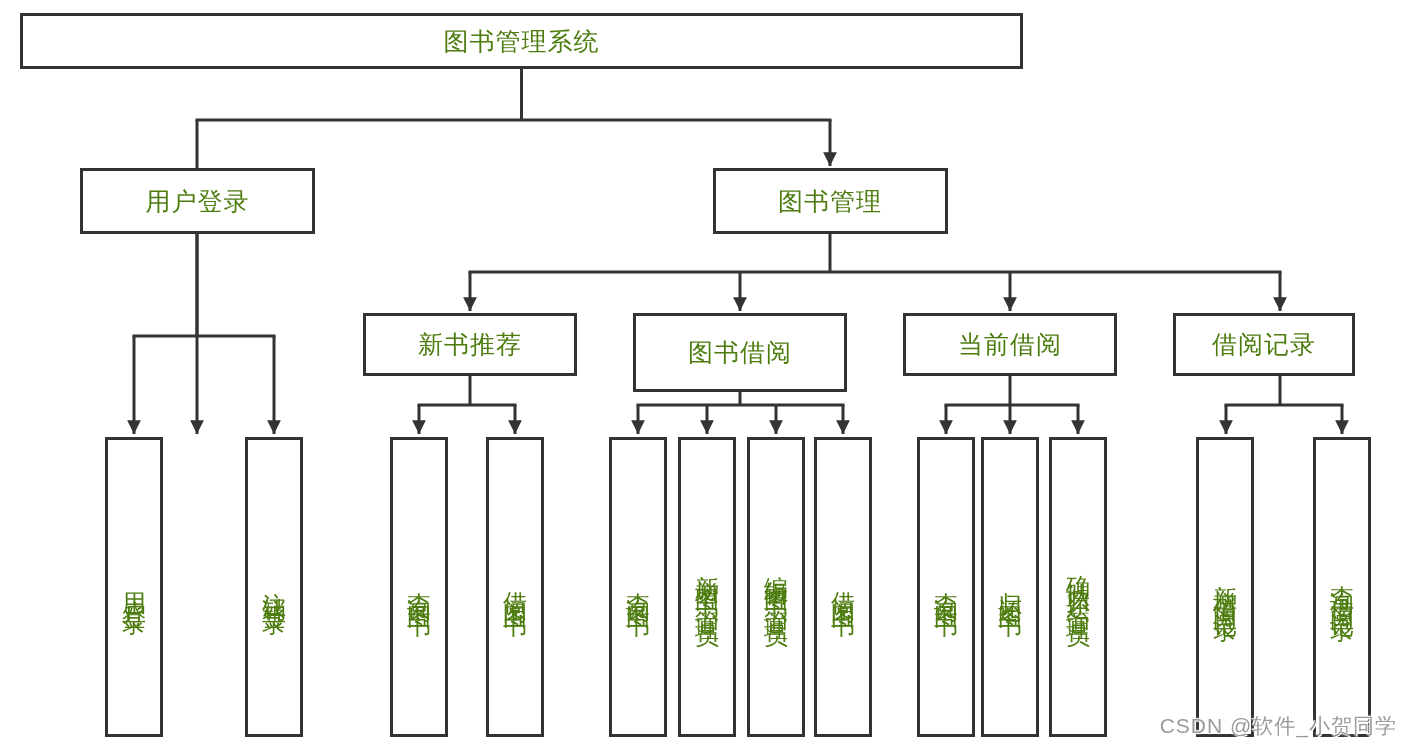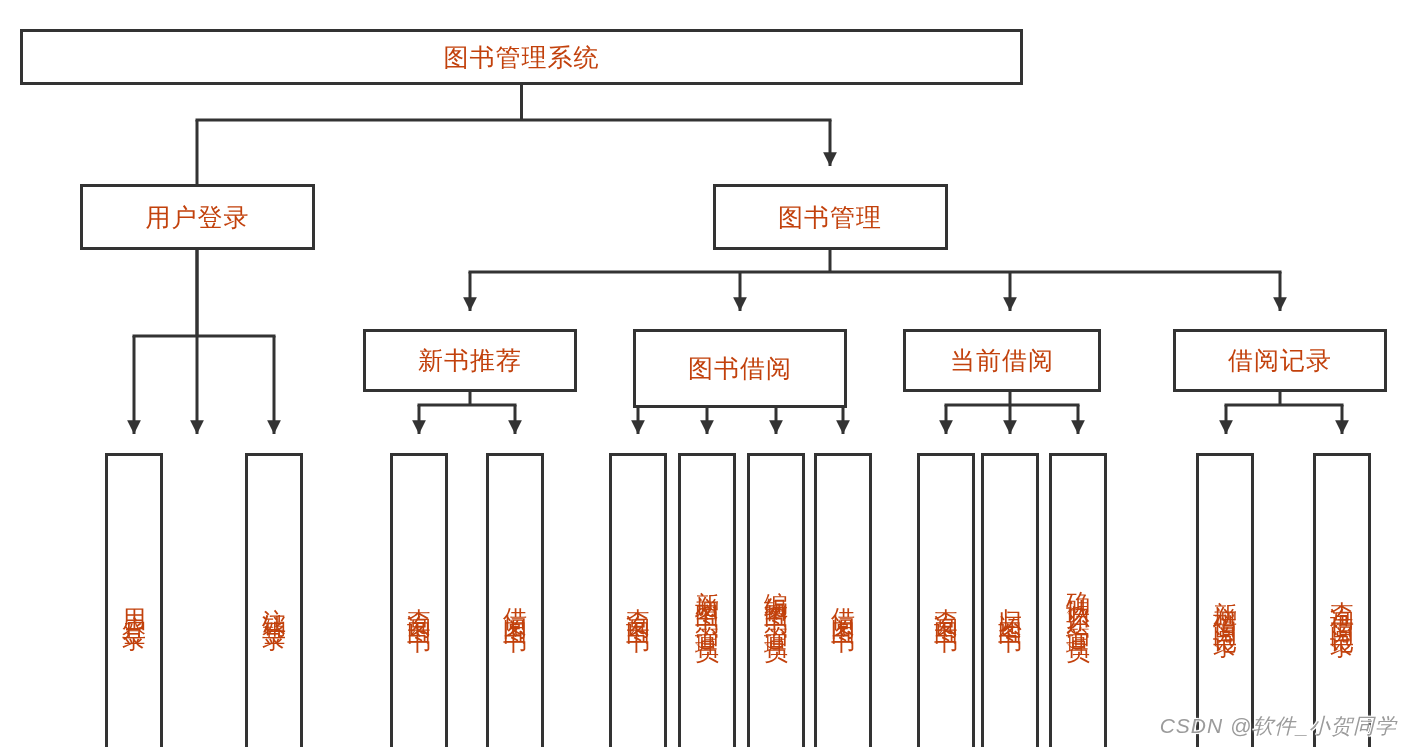--- a/index.html
+++ b/index.html
@@ -19,26 +19,25 @@
     position: absolute;
     left: 0; top: 0;
     width: 1405px;
     height: 747px;
   }
   .node {
     position: absolute;
     box-sizing: border-box;
     border: 3px solid #333333;
     background: #ffffff;
-    color: #c2410c;
+    color: #4d7c0f;
     display: flex;
     align-items: center;
     justify-content: center;
     text-align: center;
-    margin-top: 16px;
   }
   .hbox {
     font-size: 25px;
     letter-spacing: 1px;
     line-height: 1;
     white-space: nowrap;
   }
   .vbox {
     font-size: 24px;
   }
@@ -52,21 +51,20 @@
   .watermark {
     position: absolute;
     right: 8px;
     bottom: 7px;
     font-size: 21px;
     color: #9b9b9b;
     letter-spacing: 1px;
     white-space: nowrap;
     text-shadow: -1px -1px 0 #ffffff, 1px 1px 0 #ffffff, 0 0 3px #ffffff;
     pointer-events: none;
-    font-style: italic;
   }
 </style>
 </head>
 <body>
 
 <div id="stage">
 
   <svg id="wires" viewBox="0 0 1405 747" xmlns="http://www.w3.org/2000/svg">
     <defs>
       <marker id="arrow" viewBox="0 0 10 10" refX="10" refY="5" markerWidth="6" markerHeight="4.6" orient="auto">
@@ -117,22 +115,22 @@
     </g>
   </svg>
 
   <div class="node hbox" style="left:20px; top:13px; width:1003px; height:56px;">图书管理系统</div>
 
   <div class="node hbox" style="left:80px; top:168px; width:235px; height:66px;">用户登录</div>
   <div class="node hbox" style="left:363px; top:313px; width:214px; height:63px;">新书推荐</div>
 
   <div class="node hbox" style="left:712.5px; top:168px; width:235px; height:66px;">图书管理</div>
   <div class="node hbox" style="left:633px; top:313px; width:214px; height:79px;">图书借阅</div>
-  <div class="node hbox" style="left:903px; top:313px; width:198px; height:63px;">当前借阅</div>
-  <div class="node hbox" style="left:1173px; top:313px; width:214px; height:63px;">借阅记录</div>
+  <div class="node hbox" style="left:903px; top:313px; width:214px; height:63px;">当前借阅</div>
+  <div class="node hbox" style="left:1173px; top:313px; width:182px; height:63px;">借阅记录</div>
 
   <div class="node vbox" style="left:105px; top:437px; width:58px; height:300px;">
     <span class="vtext">用户登录</span>
   </div>
   <div class="node vbox" style="left:245px; top:437px; width:58px; height:300px;">
     <span class="vtext">注销登录</span>
   </div>
 
   <div class="node vbox" style="left:390px; top:437px; width:58px; height:300px;">
     <span class="vtext">查询图书</span>

